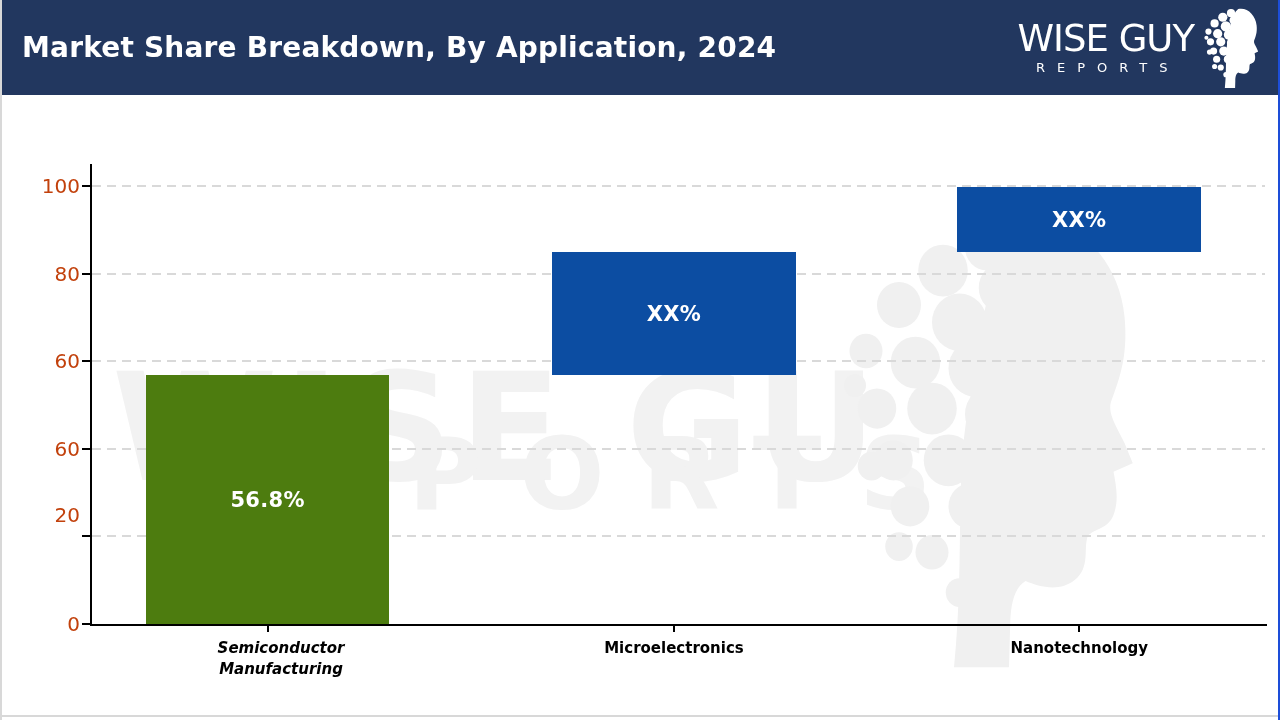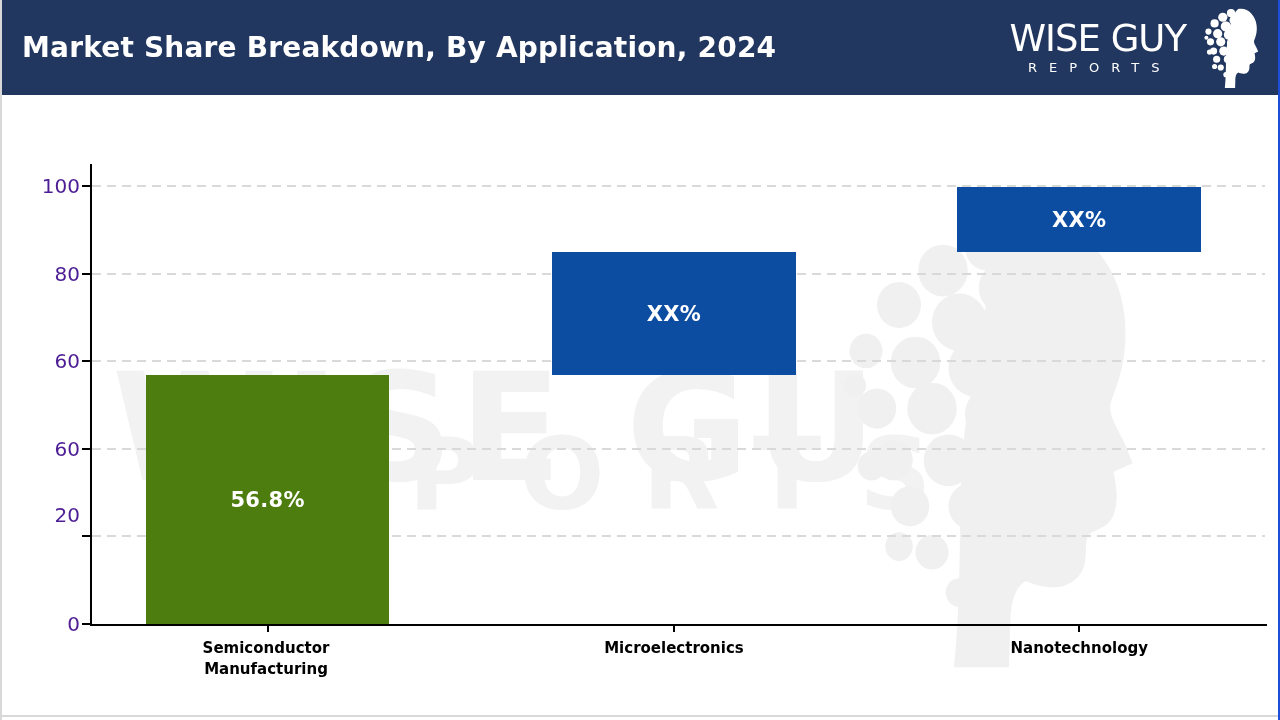--- a/index.html
+++ b/index.html
@@ -5,21 +5,21 @@
   * { margin:0; padding:0; box-sizing:border-box; }
   html,body { width:1280px; height:720px; background:#fff; font-family:"DejaVu Sans","Liberation Sans",sans-serif; }
   .page { position:relative; width:1280px; height:720px; background:#fff; overflow:hidden;
           border-left:2px solid #d8d8d8; border-right:2px solid #1d4ed8; }
   .bottom-rule { position:absolute; left:0; right:0; bottom:3px; height:2px; background:#d8d8d8; }
 
   
   .header { position:absolute; left:0; top:0; width:100%; height:95px;
             display:flex; align-items:center; justify-content:space-between; padding:0 14px 0 20px; }
   .title { color:#ffffff; font-size:28px; font-weight:bold; letter-spacing:0.2px; }
-  .logo { display:flex; align-items:center; gap:12px; }
+  .logo { display:flex; align-items:center; gap:4px; }
   .logo-text { display:flex; flex-direction:column; align-items:center; }
   .logo-main { color:#fff; font-size:37px; font-weight:normal; letter-spacing:-1px; line-height:1; }
   .logo-sub  { color:#fff; font-size:13px; letter-spacing:12px; margin-top:3px; text-indent:4px; }
   .logo-head { width:66px; height:82px; }
 
   
   .chart-card { position:absolute; left:0; top:95px; width:1280px; height:622px; background:#fff; }
 
   
   .watermark { position:absolute; inset:0; z-index:0; pointer-events:none; }
@@ -28,21 +28,21 @@
   .wm2 { position:absolute; left:185px; top:330px; font-size:100px; font-weight:bold;
          color:#f2f2f2; letter-spacing:38px; white-space:nowrap; line-height:1; }
   .wm-head { position:absolute; left:820px; top:118px; width:330px; height:460px; }
 
   
   .plot { position:absolute; left:88px; top:69px; width:1177px; height:462px; z-index:1;
           border-left:2px solid #000; border-bottom:2px solid #000; }
   .gridline { position:absolute; left:0; right:2px; height:2px;
               background:repeating-linear-gradient(90deg,#d9d9d9 0 9px,transparent 9px 15px); }
   .ytick-label { position:absolute; left:-64px; width:52px; text-align:right;
-                 font-size:20px; color:#4c1d95; line-height:26px; }
+                 font-size:20px; color:#c2410c; line-height:26px; }
   .ytick-mark { position:absolute; left:-10px; width:8px; height:2px; background:#000; }
   .xtick-mark { position:absolute; width:2px; height:8px; background:#000; }
   .xtick-label { position:absolute; width:300px; text-align:center; font-size:15px; font-weight:bold;
                  color:#000; line-height:1.4; white-space:pre-line; }
   .bar { position:absolute; display:flex; align-items:center; justify-content:center; }
   .bar-label { font-size:21px; font-weight:bold; letter-spacing:0.3px; }
 </style>
 </head>
 <body>
 
@@ -121,21 +121,21 @@
         <div class="gridline" style="top: 108.524px;"></div>
         <div class="ytick-label" style="top: 96.5238px;">80</div>
         <div class="ytick-mark" style="top: 108.524px;"></div>
         <div class="gridline" style="top: 20.9048px;"></div>
         <div class="ytick-label" style="top: 8.90476px;">100</div>
         <div class="ytick-mark" style="top: 20.9048px;"></div>
         <div class="bar" style="left: 53.8737px; width: 243.577px; top: 211.162px; height: 248.838px; background: #4d7c0f;">
           <div class="bar-label" style="color: rgb(255, 255, 255);">56.8%</div>
         </div>
         <div class="xtick-mark" style="left: 174.662px; top: 460px;"></div>
-        <div class="xtick-label" style="left: 24px; top: 474px;">Semiconductor
+        <div class="xtick-label" style="left: 39px; top: 474px; font-style: italic;">Semiconductor
 Manufacturing</div>
         <div class="bar" style="left: 460.189px; width: 243.577px; top: 88.4952px; height: 122.667px; background: rgb(12, 77, 162);">
           <div class="bar-label" style="color: rgb(255, 255, 255);">XX%</div>
         </div>
         <div class="xtick-mark" style="left: 580.977px; top: 460px;"></div>
         <div class="xtick-label" style="left: 431.978px; top: 474px;">Microelectronics</div>
         <div class="bar" style="left: 865.446px; width: 243.577px; top: 22.781px; height: 65.7143px; background: rgb(12, 77, 162);">
           <div class="bar-label" style="color: rgb(255, 255, 255);">XX%</div>
         </div>
         <div class="xtick-mark" style="left: 986.235px; top: 460px;"></div>

